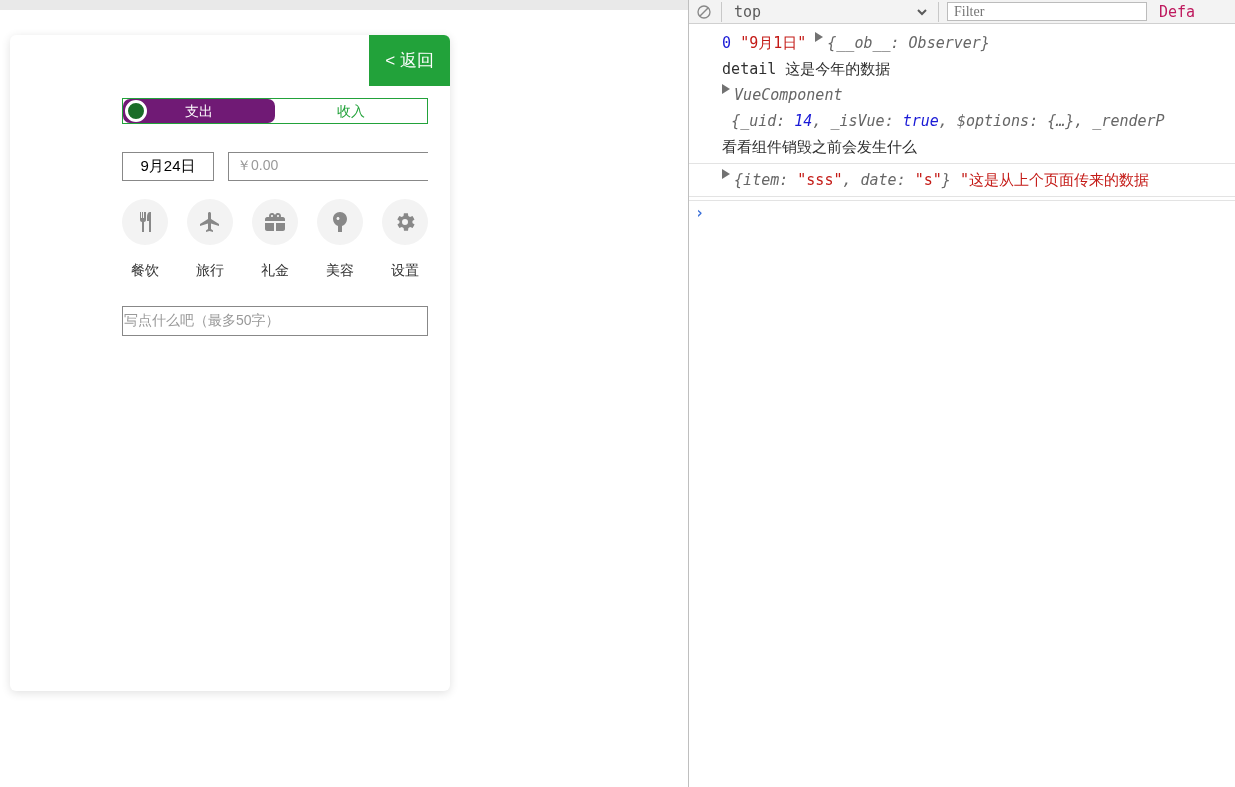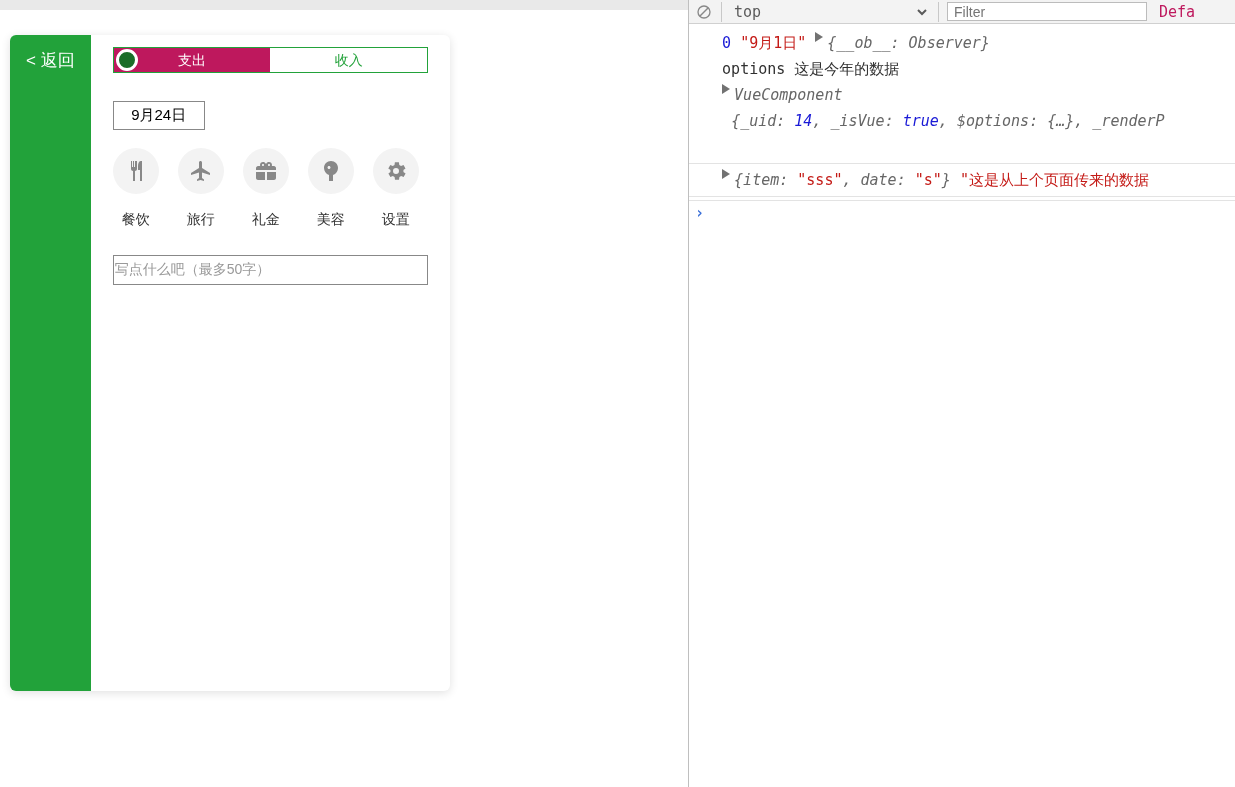--- a/index.html
+++ b/index.html
@@ -28,21 +28,22 @@
     position: absolute;
     left: 10px;
     top: 35px;
     width: 440px;
     height: 656px;
     background: #fff;
     border-radius: 6px;
     box-shadow: 0 2px 10px rgba(0,0,0,0.12);
     overflow: hidden;
     display: flex;
-    flex-direction: row;
+    flex-direction: column;
+    align-items: flex-end;
   }
   .phone-header {
     background: #22a23a;
     color: #fff;
     padding: 14px 16px;
     font-size: 17px;
   }
   .back-link { cursor: pointer; }
   .phone-body {
     flex: 1;
@@ -69,22 +70,23 @@
     border: 3px solid #fff;
   }
   .tab-item {
     flex: 1;
     text-align: center;
     font-size: 14px;
     line-height: 24px;
     cursor: pointer;
   }
   .tab-item.active {
-    background: #be185d;
+    background: #701a75;
     color: #fff;
+    border-radius: 7px;
   }
   .tab-item.inactive {
     background: #fff;
     color: #22a23a;
   }
   .row-inputs {
     display: flex;
     gap: 14px;
     margin-bottom: 18px;
   }
@@ -193,21 +195,21 @@
     width: 200px;
     font-family: inherit;
   }
   .filter-input {
     border: 1px solid #bcbcbc;
     font-size: 14px;
     color: #999;
     padding: 0px 6px;
     width: 200px;
     height: 19px;
-    font-family: Liberation Sans, sans-serif;
+    font-family: Liberation Serif, serif;
     background: #fff;
   }
   .level-label {
     color: #be185d;
     font-size: 15px;
     margin-left: 4px;
   }
   .console-body {
     flex: 1;
     overflow: auto;
@@ -265,20 +267,21 @@
       <div class="phone-body">
 
         <div class="tab-row">
           <div class="tab-knob"></div>
           <div class="tab-item active">支出</div>
           <div class="tab-item inactive">收入</div>
         </div>
 
         <div class="row-inputs">
           <div class="date-box">9月24日</div>
+          <div class="amount-box">￥0.00</div>
         </div>
 
         <div class="categories">
           <div class="cat">
             <div class="cat-icon">
               <svg viewBox="0 0 24 24">
                   <path d="M7 2v8c0 1 1 2 2 2v10h2V12c1 0 2-1 2-2V2h-2v6h-1V2H9v6H8V2H7zm10 0c-2 0-3 2-3 5v4h2v11h2V2h-1z"></path>
                 </svg>
             </div>
             <div class="cat-label">餐饮</div>
@@ -338,27 +341,27 @@
       </select>
       <span class="tb-sep"></span>
       <input class="filter-input" placeholder="Filter" style="">
       <span class="level-label">Defa</span>
     </div>
 
     <div class="console-body">
 
       <div class="log-row"><span class="log-indent">   </span><span class="c-num">0</span><span> </span><span class="c-str">"9月1日"</span><span> </span><span class="arrow"></span><span class="c-obj">{__ob__: Observer}</span></div>
 
-      <div class="log-row"><span class="log-indent">   </span><span class="c-plain">options</span><span> </span><span class="c-plain">这是今年的数据</span></div>
+      <div class="log-row"><span class="log-indent">   </span><span class="c-plain">detail</span><span> </span><span class="c-plain">这是今年的数据</span></div>
 
       <div class="log-row"><span class="log-indent">   </span><span class="arrow"></span><span class="c-obj">VueComponent</span></div>
 
       <div class="log-row"><span class="log-indent">    </span><span class="c-obj"><span>{_uid: </span><span class="c-num">14</span><span>, _isVue: </span><span class="c-bool">true</span><span>, $options: </span><span>{…}</span><span>, _renderP</span></span></div>
 
-      <div class="log-row"><span class="log-indent">   </span></div>
+      <div class="log-row"><span class="log-indent">   </span><span class="c-plain">看看组件销毁之前会发生什么</span></div>
 
       <div class="log-hr"></div>
 
       <div class="log-row"><span class="log-indent">   </span><span class="arrow"></span><span class="c-obj"><span>{item: </span><span class="c-str" style="font-style:normal">"sss"</span><span>, date: </span><span class="c-str" style="font-style:normal">"s"</span><span>}</span></span><span> </span><span class="c-redtext">"这是从上个页面传来的数据</span></div>
 
       <div class="log-hr"></div>
 
       <div class="prompt-row">
         <span class="prompt-caret">›</span>
       </div>

